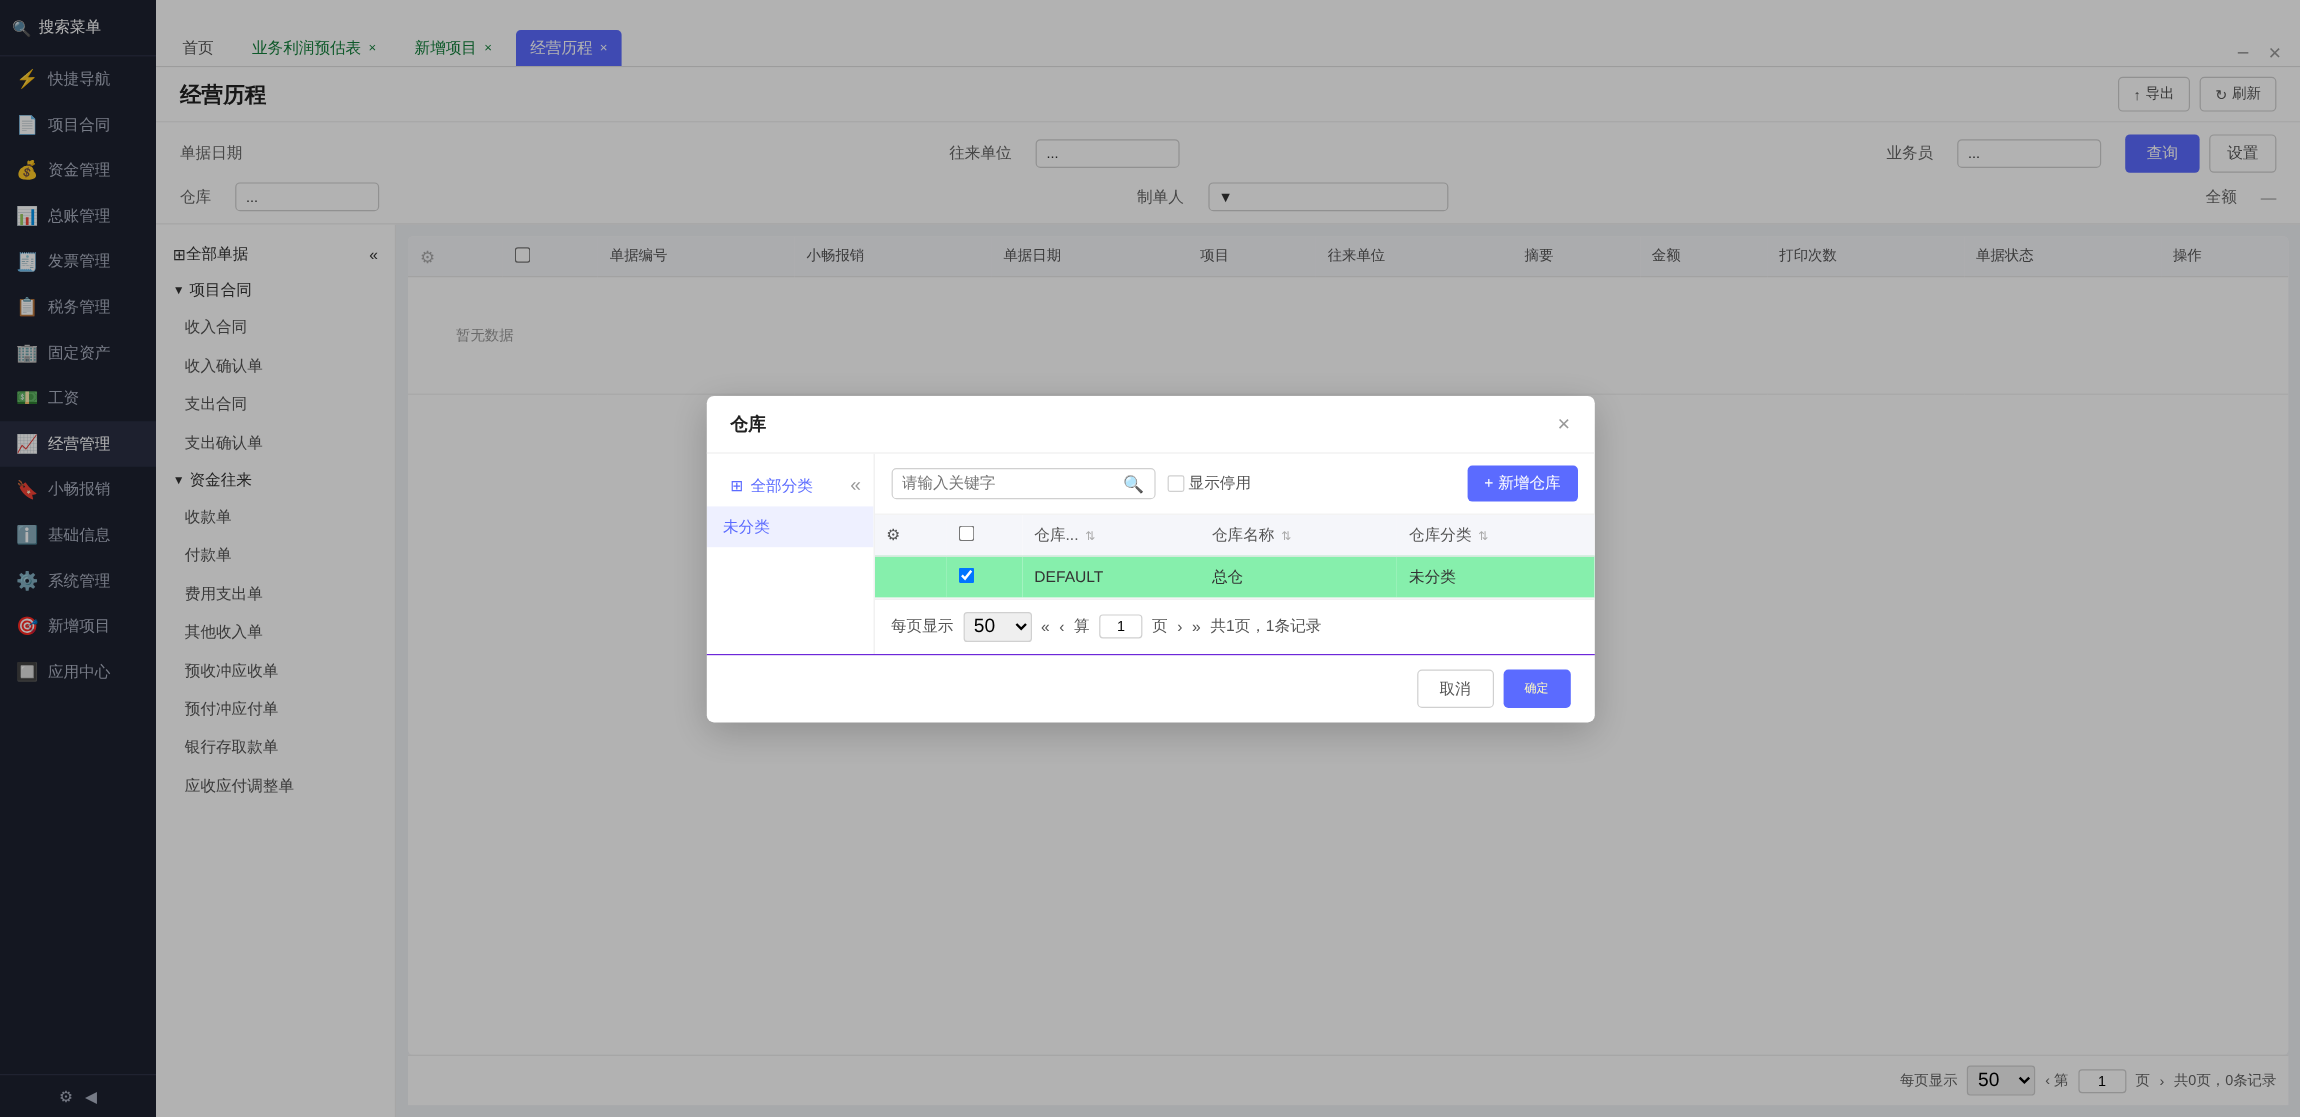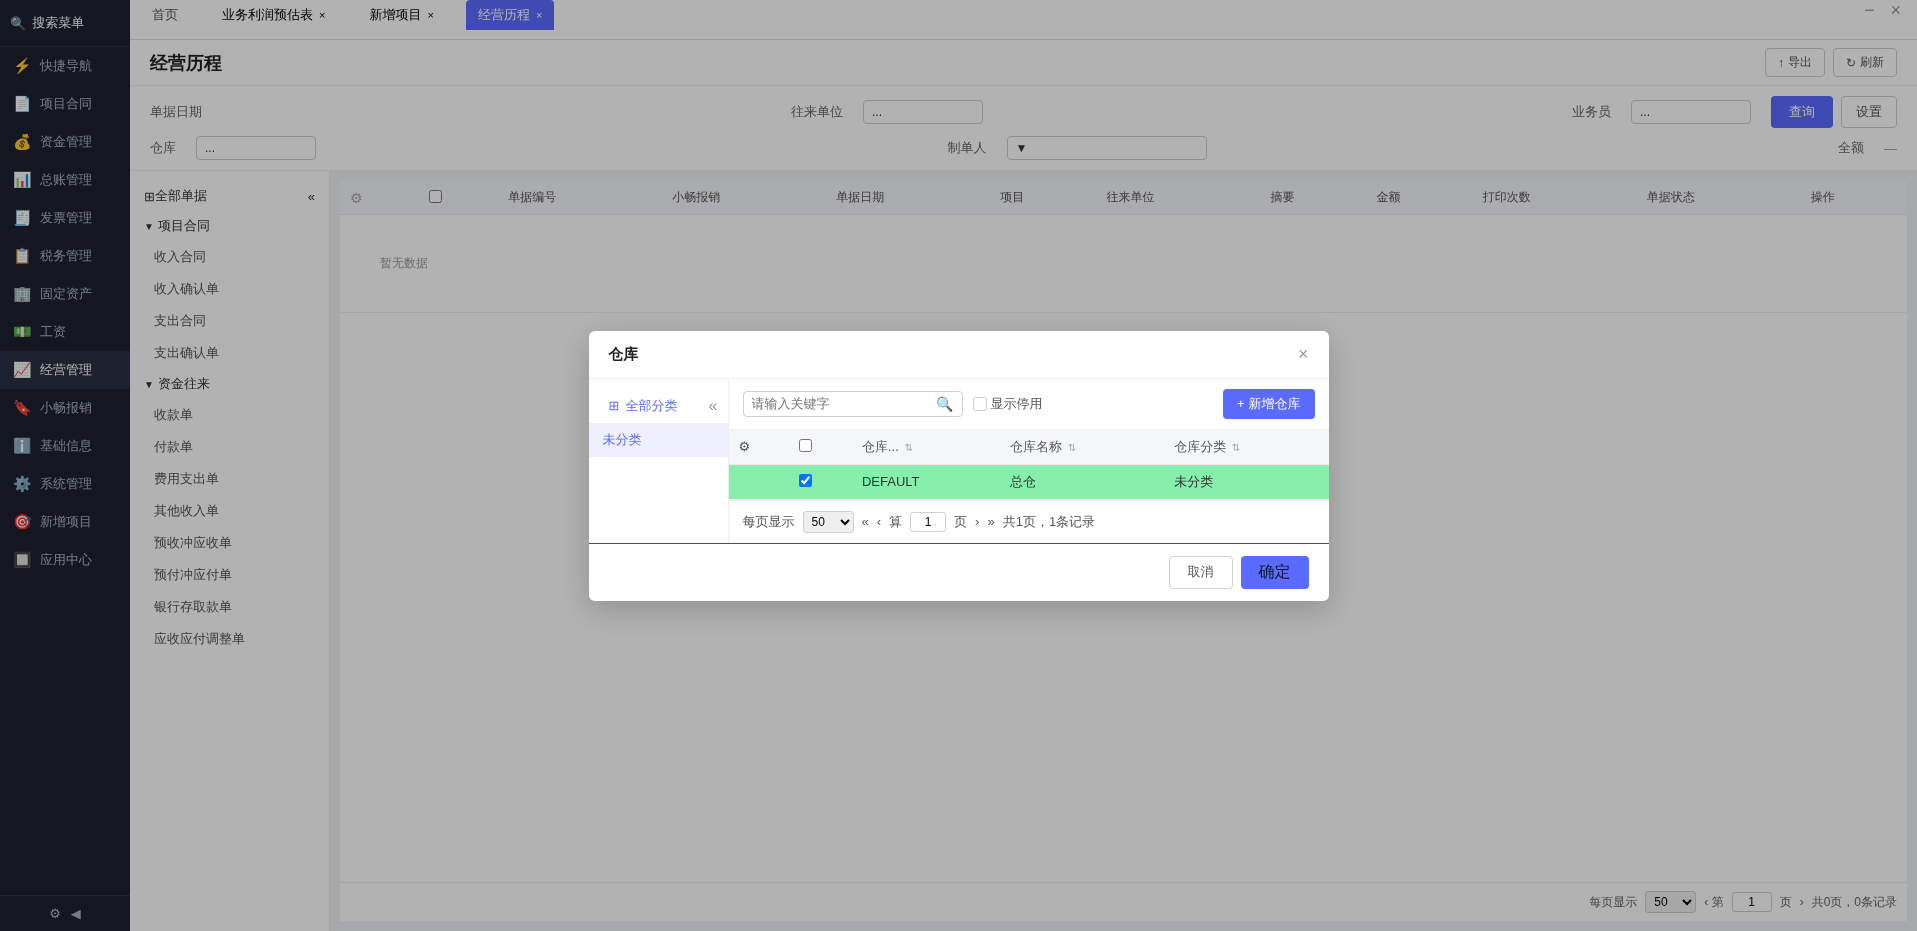--- a/index.html
+++ b/index.html
@@ -10,22 +10,22 @@
     .sidebar-logo { padding: 14px 10px; display: flex; align-items: center; gap: 6px; color: #fff; font-size: 13px; border-bottom: 1px solid #2e3347; }
     .sidebar-item { display: flex; align-items: center; gap: 8px; padding: 10px 14px; cursor: pointer; font-size: 13px; }
     .sidebar-item.active { background: #2a2f42; color: #fff; }
     .sidebar-icon { width: 18px; height: 18px; display: flex; align-items: center; justify-content: center; font-size: 15px; }
     .sidebar-bottom { margin-top: auto; padding: 10px; display: flex; gap: 10px; border-top: 1px solid #2e3347; justify-content: center; }
 
     
     .main { flex: 1; display: flex; flex-direction: column; overflow: hidden; }
 
     
-    .tab-bar { background: #fff; display: flex; align-items: flex-start; padding: 0 10px; height: 40px; border-bottom: 1px solid #e0e0e0; gap: 20px; }
-    .tab { padding: 6px 12px; border-radius: 4px 4px 0 0; cursor: pointer; font-size: 13px; color: #000000; display: flex; align-items: center; gap: 4px; }
+    .tab-bar { background: #fff; display: flex; align-items: flex-end; padding: 0 10px; height: 56px; border-bottom: 1px solid #e0e0e0; gap: 8px; }
+    .tab { padding: 6px 12px; border-radius: 4px 4px 0 0; cursor: pointer; font-size: 13px; color: #15803d; display: flex; align-items: center; gap: 4px; }
     .tab.active { background: #5b6bff; color: #fff; }
     .tab .close-x { font-size: 11px; margin-left: 2px; }
     .tab-home { color: #555; }
 
     
     .page-header { background: #fff; padding: 8px 20px; display: flex; align-items: center; justify-content: space-between; border-bottom: 1px solid #eee; }
     .page-title { font-size: 18px; font-weight: 600; color: #222; }
     .page-actions { display: flex; gap: 8px; align-items: center; }
     .btn-export { background: transparent; border: 1px solid #d0d0d0; padding: 5px 12px; border-radius: 4px; cursor: pointer; color: #555; font-size: 12px; display: flex; align-items: center; gap: 4px; }
     .btn-refresh { background: transparent; border: 1px solid #d0d0d0; padding: 5px 12px; border-radius: 4px; cursor: pointer; color: #555; font-size: 12px; display: flex; align-items: center; gap: 4px; }
@@ -84,22 +84,22 @@
     .btn-add-warehouse { background: #5b6bff; color: #fff; border: none; padding: 6px 14px; border-radius: 4px; cursor: pointer; font-size: 13px; display: flex; align-items: center; gap: 4px; margin-left: auto; }
     .modal-table-wrap { flex: 1; overflow: auto; }
     .modal-table { width: 100%; border-collapse: collapse; font-size: 13px; }
     .modal-table th { background: #f5f6fa; padding: 8px 10px; text-align: left; color: #555; font-weight: 500; border-bottom: 1px solid #e8e8e8; white-space: nowrap; }
     .modal-table td { padding: 8px 10px; border-bottom: 1px solid #f0f0f0; color: #333; white-space: nowrap; }
     .modal-table tr.selected td { background: #86efac; }
     .sort-icon { color: #aaa; font-size: 10px; margin-left: 2px; }
     .modal-footer { display: flex; align-items: center; padding: 10px 14px; border-top: 1px solid #f0f0f0; gap: 8px; font-size: 13px; color: #555; }
     .modal-actions { display: flex; gap: 8px; padding: 12px 20px; border-top: 1px solid #6d28d9; justify-content: flex-end; }
     .btn-cancel { background: #fff; color: #555; border: 1px solid #d0d0d0; padding: 6px 18px; border-radius: 4px; cursor: pointer; font-size: 13px; }
-    .btn-confirm { background: #5b6bff; color: #0f172a; border: none; padding: 6px 18px; border-radius: 4px; cursor: pointer; font-size: 16px; }
-    .per-page-select { border: 1px solid #d0d0d0; border-radius: 3px; padding: 2px 4px; font-size: 12px; }
+    .btn-confirm { background: #5b6bff; color: #fef9c3; border: none; padding: 6px 18px; border-radius: 4px; cursor: pointer; font-size: 10px; }
+    .per-page-select { border: 1px solid #d0d0d0; border-radius: 3px; padding: 2px 4px; font-size: 16px; }
     .page-input { width: 36px; border: 1px solid #d0d0d0; border-radius: 3px; padding: 2px 4px; text-align: center; font-size: 12px; }
     .gear-icon { color: #aaa; font-size: 14px; }
   </style>
 </head>
 <body>
 
 <div class="sidebar">
   <div class="sidebar-logo">
     <span>🔍</span>
     <span>搜索菜单</span>

